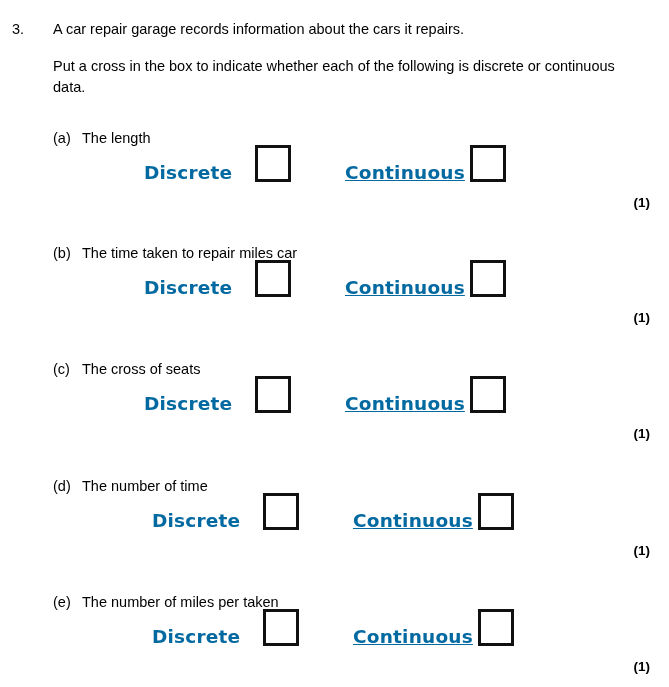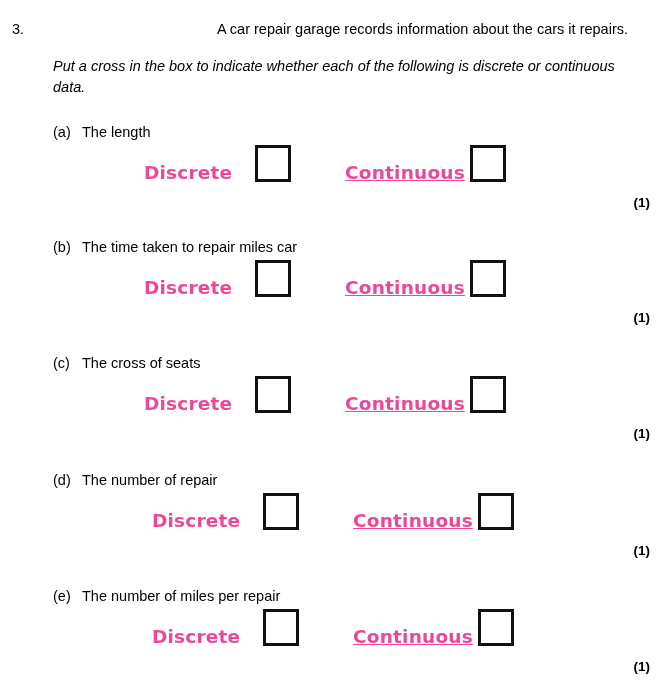--- a/index.html
+++ b/index.html
@@ -38,42 +38,40 @@
     line-height: 19px;
     color: #000;
   }
   .q-stem {
     position: absolute;
     left: 53px;
     top: 0;
     width: 575px;
     font-size: 14.5px;
     line-height: 19px;
-    text-align: right;
   }
   .q-instruction {
     position: absolute;
     left: 53px;
     top: 36px;
     width: 565px;
     font-size: 14.5px;
     line-height: 21px;
-    font-style: italic;
   }
 
   
   .part {
     position: absolute;
     left: 0;
     width: 669px;
   }
   .part-label {
     position: absolute;
     left: 53px;
-    top: 4px;
+    top: 10px;
     font-size: 14.5px;
     line-height: 19px;
     white-space: nowrap;
   }
   .part-letter {
     display: inline-block;
     width: 29px;
   }
   .part-text {
     display: inline;
@@ -93,21 +91,21 @@
     height: 44px;
   }
   .opt-label {
     position: absolute;
     bottom: 6px;
     white-space: nowrap;
     font-family: "DejaVu Sans", sans-serif;
     font-size: 18.5px;
     font-weight: 700;
     letter-spacing: 0.2px;
-    color: #ec4899;
+    color: #0369a1;
     line-height: 20px;
   }
   .opt-box {
     position: absolute;
     top: 0;
     width: 30px;
     height: 31px;
     border: 3px solid #111111;
     background: #ffffff;
     box-sizing: content-box;
@@ -188,38 +186,38 @@
       <div class="opt opt-continuous" style="left:345px;">
         <span class="opt-label">Continuous</span>
         <span class="opt-box"></span>
       </div>
     </div>
     <div class="marks" style="top:76px;">(1)</div>
   </div>
 
   <div class="part" style="top:467px;">
     <div class="part-label">
-      <span class="part-letter">(d)</span><span class="part-text">The number of repair</span>
+      <span class="part-letter">(d)</span><span class="part-text">The number of time</span>
     </div>
     <div class="options">
       <div class="opt opt-discrete" style="left:152px;">
         <span class="opt-label">Discrete</span>
         <span class="opt-box"></span>
       </div>
       <div class="opt opt-continuous" style="left:353px;">
         <span class="opt-label">Continuous</span>
         <span class="opt-box"></span>
       </div>
     </div>
     <div class="marks" style="top:76px;">(1)</div>
   </div>
 
   <div class="part" style="top:583px;">
     <div class="part-label">
-      <span class="part-letter">(e)</span><span class="part-text">The number of miles per repair</span>
+      <span class="part-letter">(e)</span><span class="part-text">The number of miles per taken</span>
     </div>
     <div class="options">
       <div class="opt opt-discrete" style="left:152px;">
         <span class="opt-label">Discrete</span>
         <span class="opt-box"></span>
       </div>
       <div class="opt opt-continuous" style="left:353px;">
         <span class="opt-label">Continuous</span>
         <span class="opt-box"></span>
       </div>

